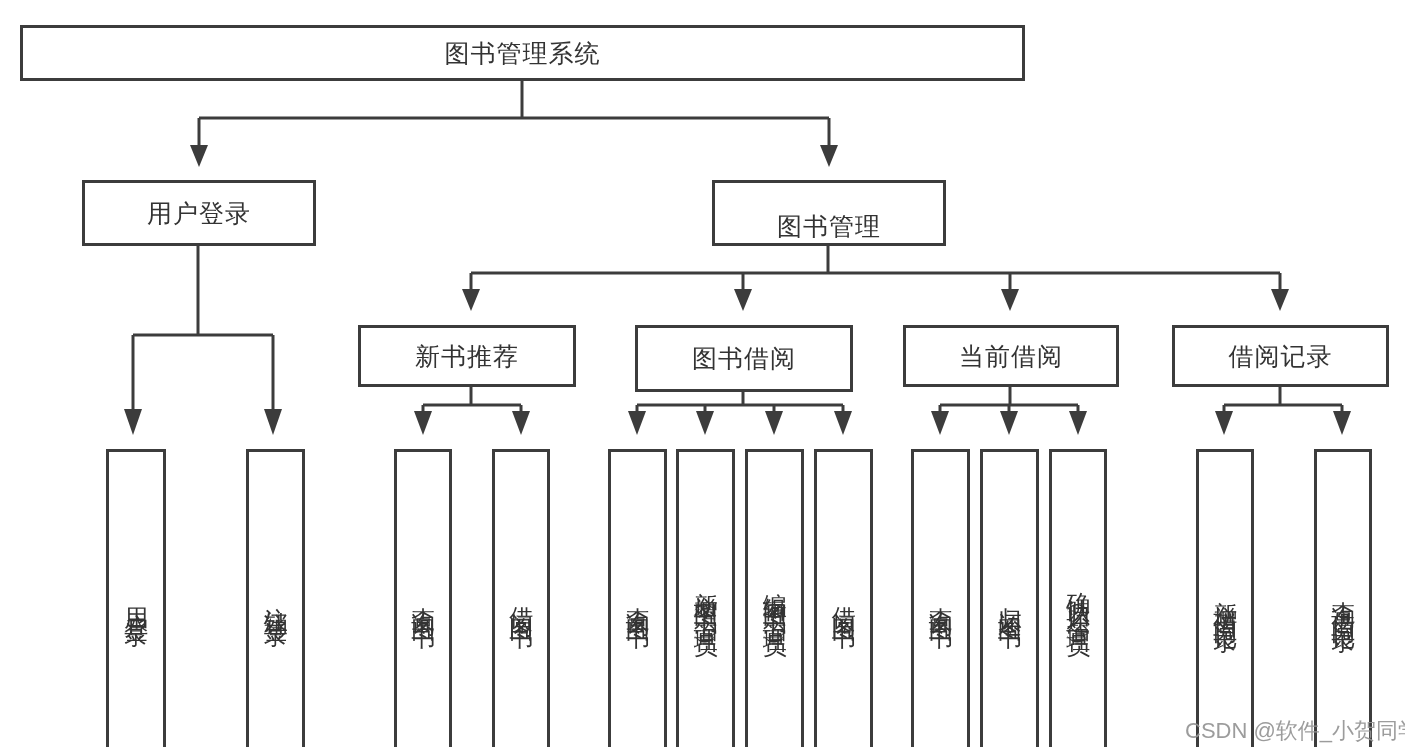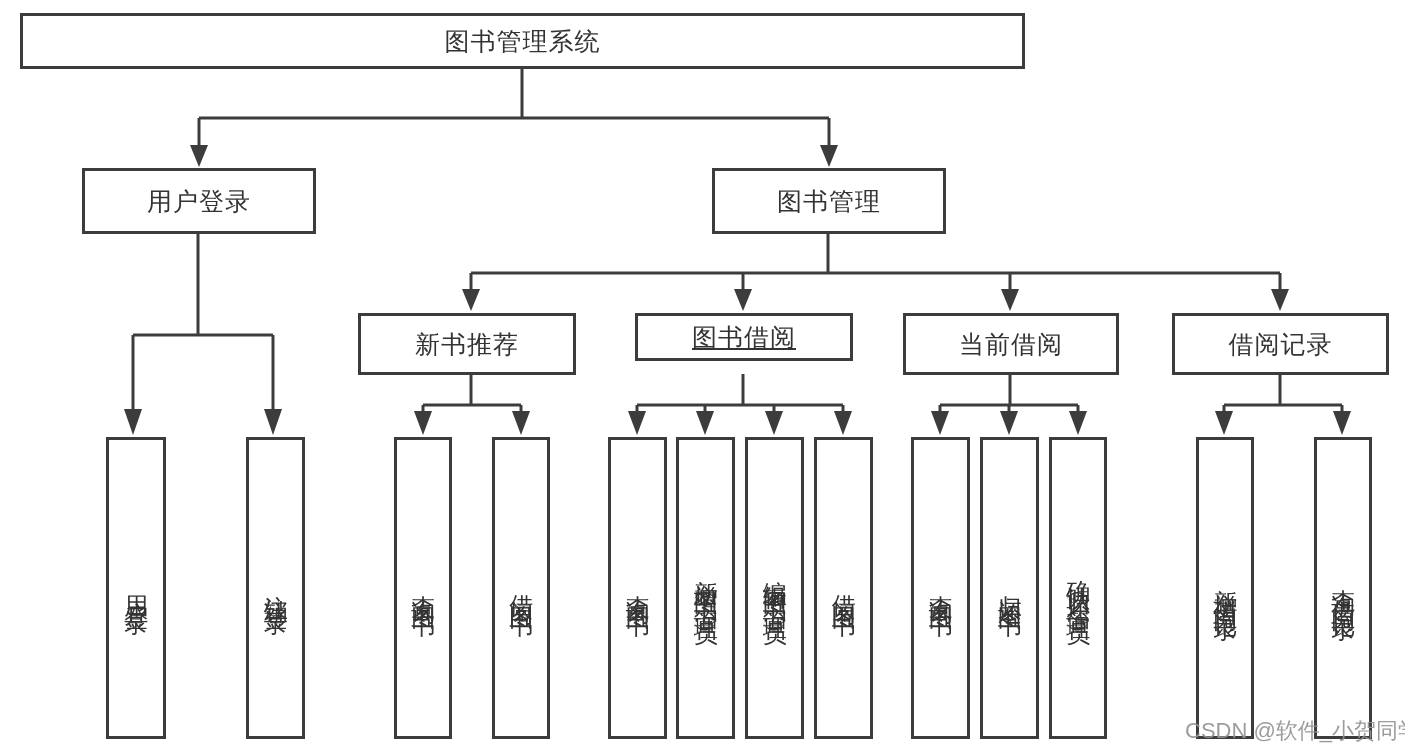--- a/index.html
+++ b/index.html
@@ -6,20 +6,21 @@
   #stage{
     position:relative;width:1405px;height:747px;background:#fff;overflow:hidden;
     font-family:"Liberation Sans",sans-serif;
   }
   #connectors{position:absolute;left:0;top:0;z-index:1;}
   .node{
     position:absolute;z-index:2;box-sizing:border-box;
     border:3px solid #3c3c3c;background:#fff;
     display:flex;align-items:center;justify-content:center;
     color:#333;
+    margin-top:12px;
   }
   .hnode{font-size:25px;letter-spacing:1px;}
   .vnode span{
     writing-mode:vertical-rl;text-orientation:mixed;
     font-size:24px;line-height:1.1;letter-spacing:6px;color:#333;
   }
   #watermark{
     position:absolute;z-index:5;left:1185px;top:716px;
     font-size:22px;color:rgba(148,148,148,0.92);white-space:nowrap;
   }
@@ -107,28 +108,28 @@
     </g>
   </svg>
 
   <div class="node hnode" style="left:20px;top:13px;width:1005px;height:56px;">
     <span>图书管理系统</span>
   </div>
 
   <div class="node hnode" style="left:82px;top:168px;width:234px;height:66px;">
     <span>用户登录</span>
   </div>
-  <div class="node hnode" style="left:712px;top:168px;width:234px;height:66px;">
+  <div class="node hnode" style="left:712px;top:168px;width:234px;height:66px;align-items:flex-end;">
     <span>图书管理</span>
   </div>
 
   <div class="node hnode" style="left:358px;top:313px;width:218px;height:62px;">
     <span>新书推荐</span>
   </div>
-  <div class="node hnode" style="left:635px;top:313px;width:218px;height:48px;text-decoration:underline;">
+  <div class="node hnode" style="left:635px;top:313px;width:218px;height:67px;">
     <span>图书借阅</span>
   </div>
   <div class="node hnode" style="left:903px;top:313px;width:216px;height:62px;">
     <span>当前借阅</span>
   </div>
   <div class="node hnode" style="left:1172px;top:313px;width:217px;height:62px;">
     <span>借阅记录</span>
   </div>
 
   <div class="node vnode" style="left:106px;top:437px;width:60px;height:302px;">

